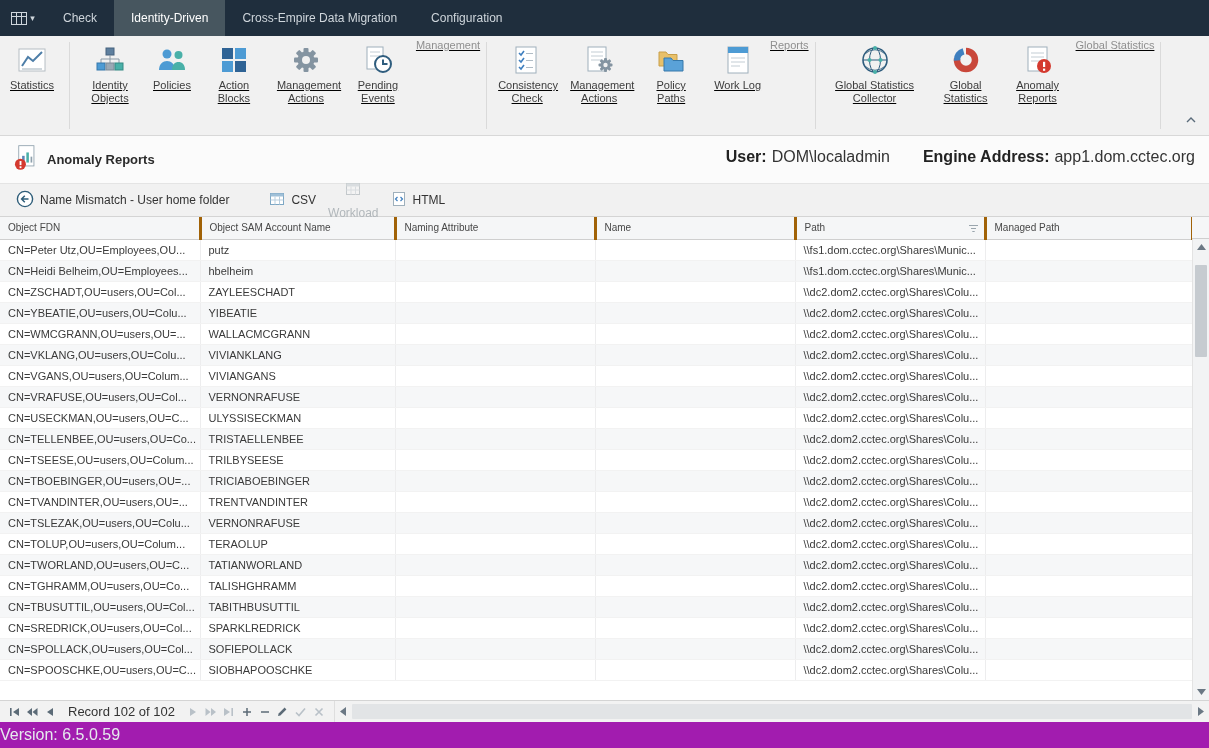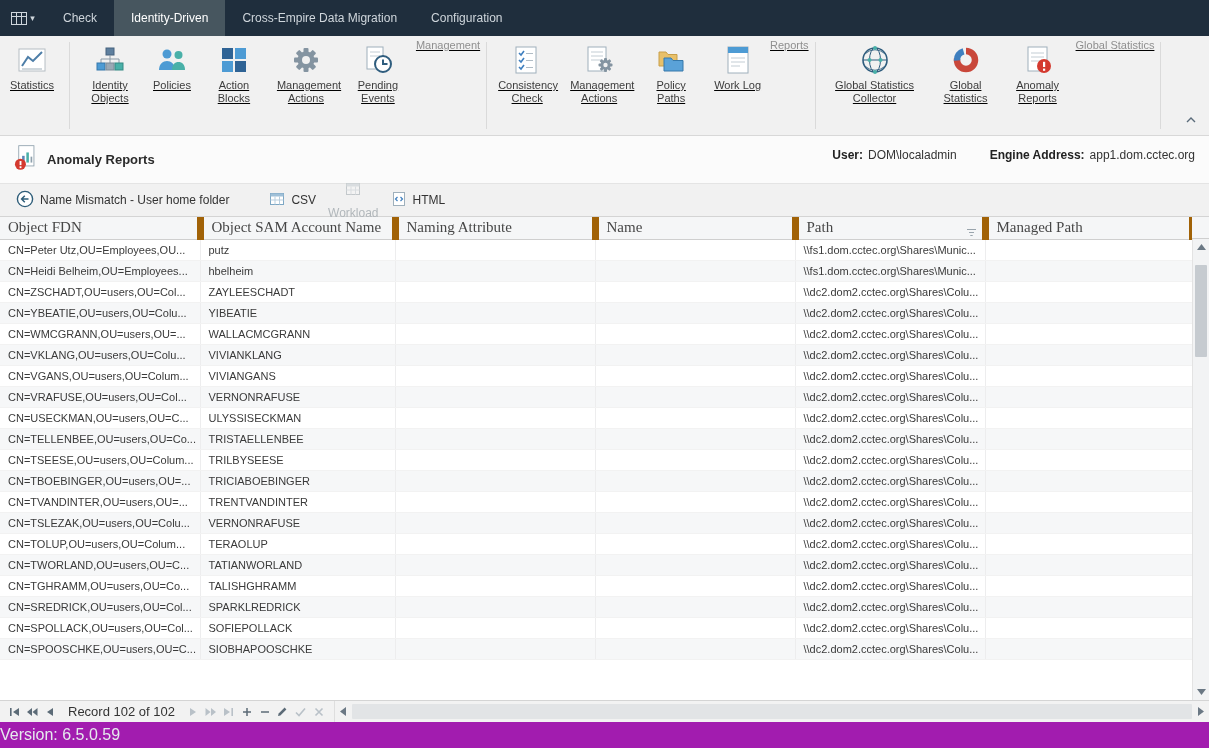--- a/index.html
+++ b/index.html
@@ -24,34 +24,34 @@
   .rbtn .lbl { display:block; max-width:58px; text-align:center; }
   .rbtn .lbl.wide { max-width:96px; }
   .glabel { text-align:center; font-size:11px; color:#8f8f8f; padding:1px 2px 4px 2px; min-height:17px; }
   .gsep { width:1px; background:#dadada; margin:6px 1px; }
   .ribbon-collapse { position:absolute; right:10px; bottom:8px; width:16px; height:14px; display:flex; align-items:center; justify-content:center; cursor:default; }
 
   
   .page-header { height:48px; background:#fbfbfb; border-bottom:1px solid #e4e4e4; display:flex; justify-content:space-between; padding:0 14px 0 12px; flex:0 0 auto; }
   .ph-left { display:flex; align-items:center; gap:8px; }
   .ph-title { font-size:13px; font-weight:bold; color:#2b2b2b; }
-  .ph-right { display:grid; grid-template-columns:auto auto; column-gap:46px; row-gap:7px; padding-top:12px; font-size:12px; color:#333; align-content:start;gap:33px; }
+  .ph-right { display:grid; grid-template-columns:auto auto; column-gap:46px; row-gap:7px; padding-top:12px; font-size:16px; color:#333; align-content:start;gap:33px; }
   .info-item .lb { font-weight:bold; margin-right:5px; color:#222; }
 
   
   .view-toolbar { height:33px; background:#f1f1f1; border-bottom:1px solid #d4d4d4; display:flex; align-items:center; padding:0 10px; font-size:12px; color:#333; flex:0 0 auto; }
   .tb-btn { display:flex; align-items:center; gap:6px; background:transparent; border:none; font-family:inherit; font-size:12px; color:#333; cursor:default; padding:4px 6px; }
   .tb-back { margin-right:2px; }
   .tb-title { margin-right:26px; }
   .tb-btn.disabled { color:#b1b7bb;flex-direction:column; }
 
   
   .grid-area { height:483px; position:relative; background:#fff; flex:0 0 auto; overflow:hidden; }
   table.grid { border-collapse:collapse; table-layout:fixed; width:1192px; }
-  .grid th { height:22px; background:#f5f6f7; border-bottom:1px solid #cfcfcf; border-right:7px solid #a16207; font-weight:normal; text-align:left; padding:0 8px; font-size:15px; color:#474747; white-space:nowrap; overflow:hidden; position:relative;font-family:Liberation Serif, serif; }
+  .grid th { height:22px; background:#f5f6f7; border-bottom:1px solid #cfcfcf; border-right:3px solid #a16207; font-weight:normal; text-align:left; padding:0 8px; font-size:10px; color:#474747; white-space:nowrap; overflow:hidden; position:relative; }
   .grid td { height:21px; padding:0 8px; border-bottom:1px solid #f2f2f2; border-right:1px solid #ededee; font-size:11px; color:#3a3a3a; white-space:nowrap; overflow:hidden; }
   .grid tbody tr:nth-child(even) { background:#f6f7f8; }
   .th-filter { position:absolute; right:5px; top:7px; }
   .corner { position:absolute; top:0; right:0; width:17px; height:22px; background:#f5f6f7; border-bottom:1px solid #cfcfcf; }
   .vscroll { position:absolute; top:22px; right:0; bottom:0; width:17px; background:#f2f3f4; border-left:1px solid #e3e3e3; display:flex; flex-direction:column; }
   .vs-arrow { height:16px; display:flex; align-items:center; justify-content:center; cursor:default; }
   .vs-track { flex:1; position:relative; }
   .vs-thumb { position:absolute; top:10px; left:2px; right:2px; height:92px; background:#c6cbd0; border-radius:1px; }
 
   
@@ -524,20 +524,28 @@
           </tr>
           <tr>
             <td>CN=TGHRAMM,OU=users,OU=Co...</td>
             <td>TALISHGHRAMM</td>
             <td></td>
             <td></td>
             <td>\\dc2.dom2.cctec.org\Shares\Colu...</td>
             <td></td>
           </tr>
           <tr>
+            <td>CN=TBUSUTTIL,OU=users,OU=Col...</td>
+            <td>TABITHBUSUTTIL</td>
+            <td></td>
+            <td></td>
+            <td>\\dc2.dom2.cctec.org\Shares\Colu...</td>
+            <td></td>
+          </tr>
+          <tr>
             <td>CN=SREDRICK,OU=users,OU=Col...</td>
             <td>SPARKLREDRICK</td>
             <td></td>
             <td></td>
             <td>\\dc2.dom2.cctec.org\Shares\Colu...</td>
             <td></td>
           </tr>
           <tr>
             <td>CN=SPOLLACK,OU=users,OU=Col...</td>
             <td>SOFIEPOLLACK</td>

